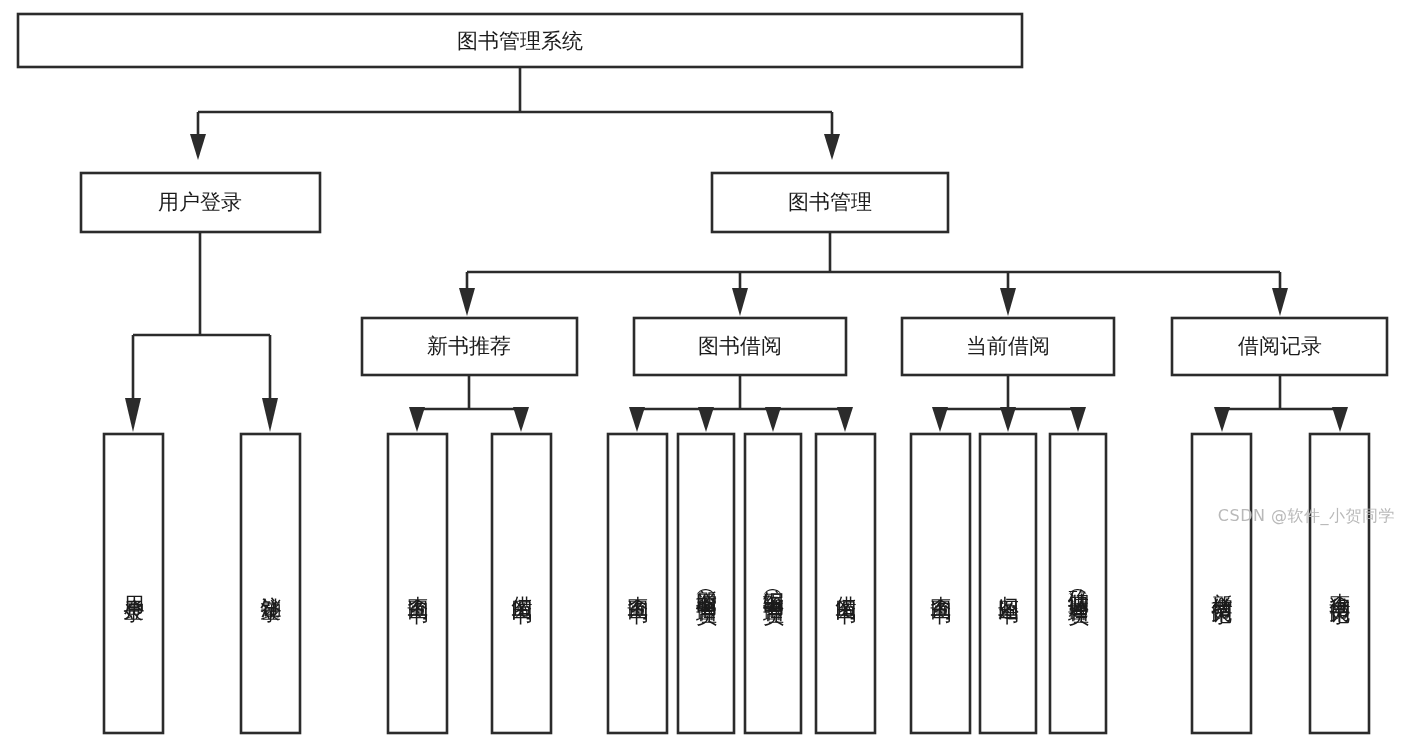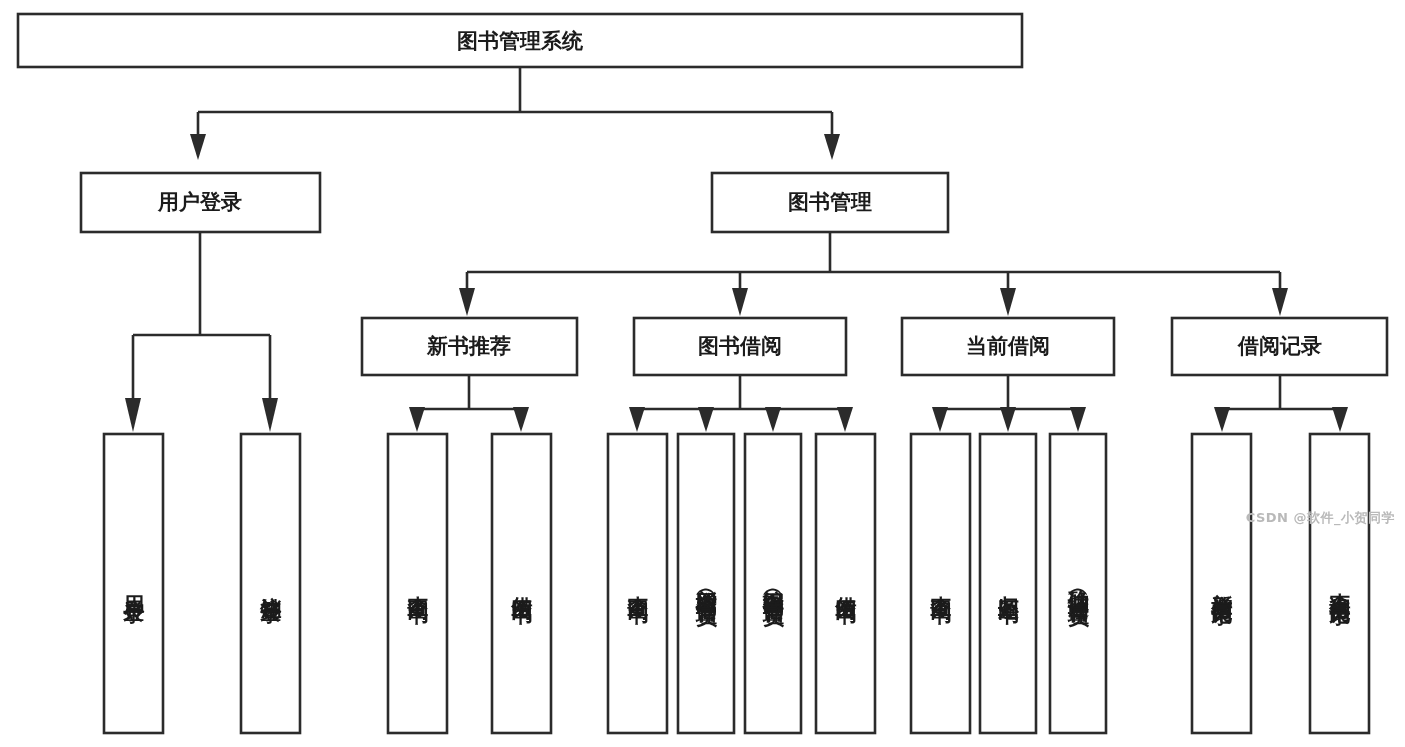--- a/index.html
+++ b/index.html
@@ -12,21 +12,20 @@
     width: 1405px;
     height: 747px;
     overflow: hidden;
     font-family: "DejaVu Sans", "Liberation Sans", sans-serif;
   }
   #diagram-root {
     position: relative;
     width: 1405px;
     height: 533px;
     background: #ffffff;
-    font-weight: bold;
   }
   svg#flow-svg {
     position: absolute;
     left: 0;
     top: 0;
     width: 1405px;
     height: 747px;
     display: block;
   }
   .node-box {
@@ -64,21 +63,21 @@
     align-items: center;
     justify-content: center;
     white-space: nowrap;
     pointer-events: none;
   }
   .watermark {
     position: absolute;
     right: 10px;
     bottom: 6px;
     font-family: "DejaVu Sans", "Liberation Sans", sans-serif;
-    font-size: 13px;
+    font-size: 16px;
     color: #b9b9b9;
     letter-spacing: 0.5px;
     white-space: nowrap;
   }
 </style>
 </head>
 <body>
 
 <div id="diagram-root">
 

